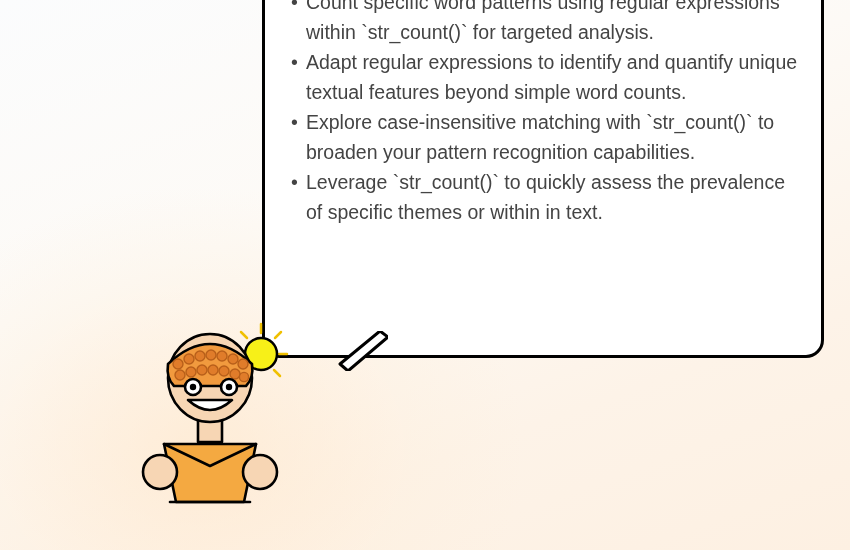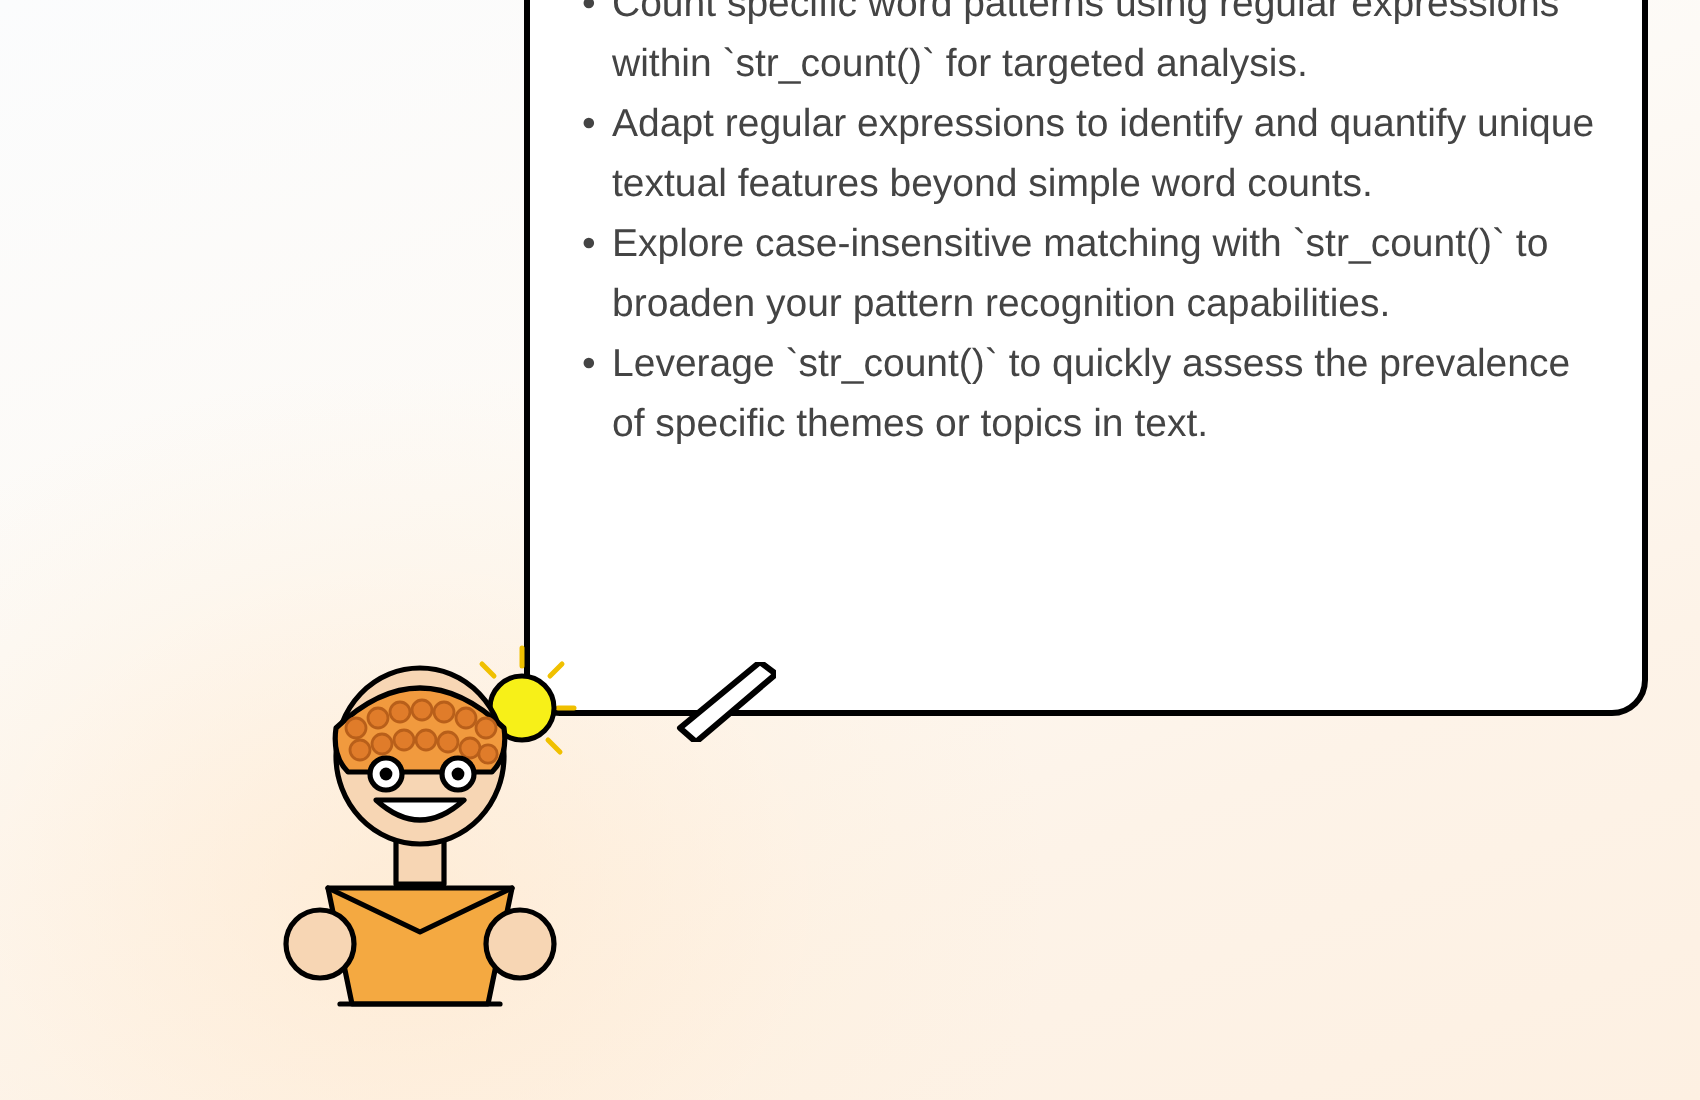--- a/index.html
+++ b/index.html
@@ -116,21 +116,21 @@
         <div class="bullet-text">Adapt regular expressions to identify and quantify unique textual features beyond simple word counts.</div>
       </div>
 
       <div class="bullet-row">
         <div class="bullet-dot">•</div>
         <div class="bullet-text">Explore case-insensitive matching with `str_count()` to broaden your pattern recognition capabilities.</div>
       </div>
 
       <div class="bullet-row">
         <div class="bullet-dot">•</div>
-        <div class="bullet-text">Leverage `str_count()` to quickly assess the prevalence of specific themes or topics in text.</div>
+        <div class="bullet-text">Leverage `str_count()` to quickly assess the prevalence of specific themes or within in text.</div>
       </div>
 
     </div>
   </div>
 
   <svg id="bubble-tail" viewBox="0 0 52 40">
     <polygon points="44,0 52,6 12,40 4,33" fill="#ffffff" stroke="#000000" stroke-width="3" stroke-linejoin="round"></polygon>
   </svg>
 
   <svg id="lightbulb" viewBox="0 0 58 62">

